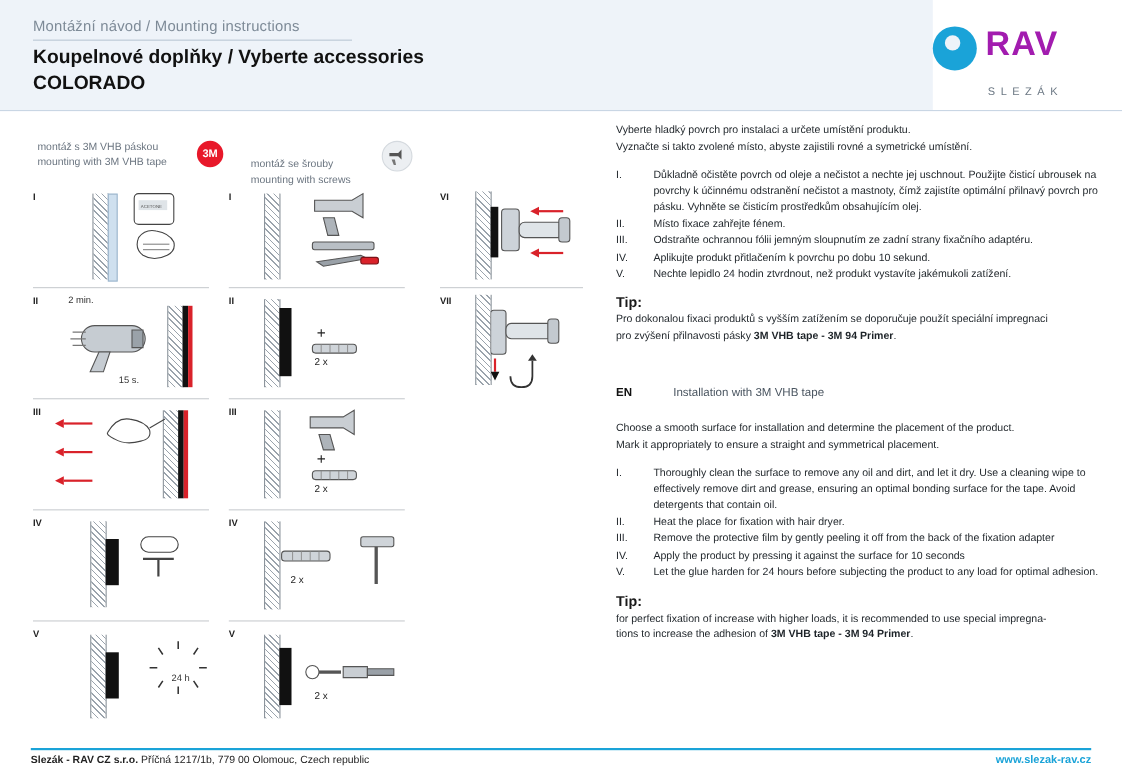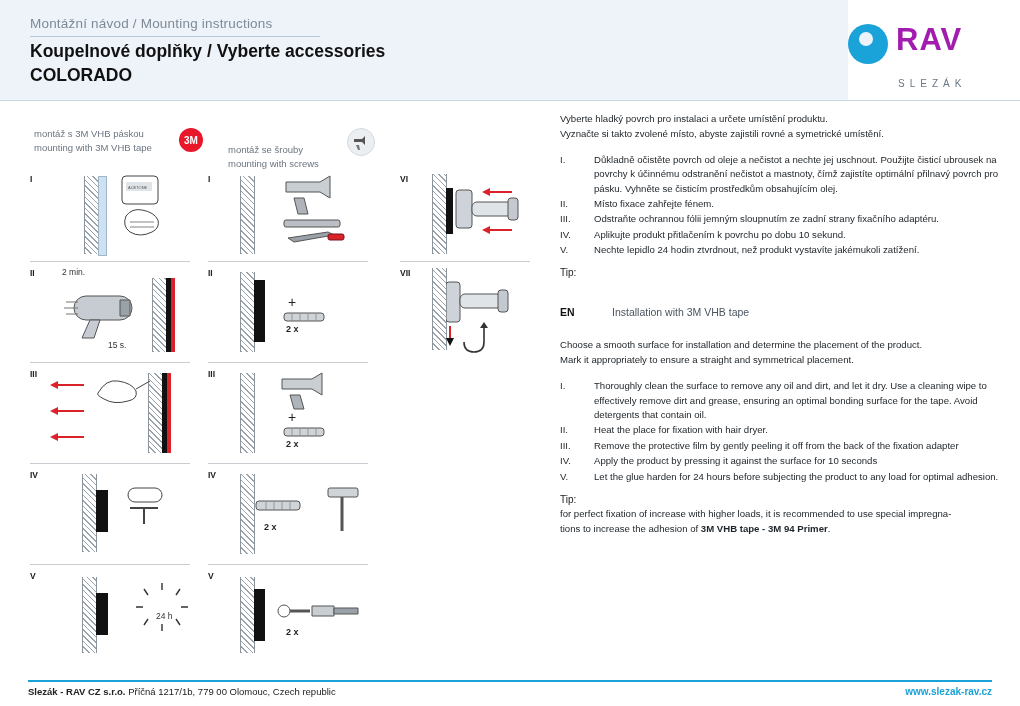--- a/index.html
+++ b/index.html
@@ -96,41 +96,41 @@
   .tape{position:absolute;background:#111;}
   .tapered{position:absolute;background:#d9222a;}
   .arrow-l{
     position:absolute;width:0;height:0;
     border-top:4px solid transparent;border-bottom:4px solid transparent;
     border-right:8px solid #d9222a;
   }
   .arrline{position:absolute;height:2px;background:#d9222a;}
   .lbl{position:absolute;font-size:8.5px;color:#333;}
   .plus{position:absolute;font-size:14px;color:#222;}
-  .x2{position:absolute;font-size:9px;color:#222;font-weight:bold;}
+  .x2{position:absolute;font-size:9px;color:#222;}
 
   
   .right{
     position:absolute;left:560px;top:112px;width:440px;
   }
   .langrow{position:relative;height:18px;margin-bottom:14px;}
   .langcode{
     position:absolute;left:0;top:0;font-size:10.5px;font-weight:bold;color:#111;
   }
   .langtitle{
     position:absolute;left:52px;top:0;font-size:10.5px;color:#4a5560;
   }
   .para{font-size:9.6px;line-height:1.55;color:#1d2328;margin:0 0 11px 0;}
   ol.steps{margin:0 0 10px 0;padding:0;list-style:none;}
   ol.steps li{
     position:relative;font-size:9.6px;line-height:1.5;color:#1d2328;
     padding-left:34px;margin-bottom:1px;
   }
   ol.steps li .rom{position:absolute;left:0;top:0;width:26px;text-align:left;}
-  .tiphead{font-size:10px;font-weight:normal;margin:6px 0 2px 0;}
+  .tiphead{font-size:13px;font-weight:bold;margin:6px 0 2px 0;}
   b{font-weight:bold;}
 
   
   .footer{
     position:absolute;left:0;bottom:0;width:1020px;height:26px;
   }
   .footrule{position:absolute;left:28px;top:0;width:964px;height:1.5px;background:#1aa3d8;}
   .footleft{position:absolute;left:28px;top:6px;font-size:9.5px;color:#222;}
   .footleft b{font-weight:bold;}
   .footright{position:absolute;right:28px;top:6px;font-size:10px;color:#1aa3d8;font-weight:bold;}
@@ -377,20 +377,24 @@
       <span>Vyznačte si takto zvolené místo, abyste zajistili rovné a symetrické umístění.</span>
     </p>
     <ol class="steps">
       <li><span class="rom">I.</span><span>Důkladně očistěte povrch od oleje a nečistot a nechte jej uschnout. Použijte čisticí ubrousek na povrchy k účinnému odstranění nečistot a mastnoty, čímž zajistíte optimální přilnavý povrch pro pásku. Vyhněte se čisticím prostředkům obsahujícím olej.</span></li>
       <li><span class="rom">II.</span><span>Místo fixace zahřejte fénem.</span></li>
       <li><span class="rom">III.</span><span>Odstraňte ochrannou fólii jemným sloupnutím ze zadní strany fixačního adaptéru.</span></li>
       <li><span class="rom">IV.</span><span>Aplikujte produkt přitlačením k povrchu po dobu 10 sekund.</span></li>
       <li><span class="rom">V.</span><span>Nechte lepidlo 24 hodin ztvrdnout, než produkt vystavíte jakémukoli zatížení.</span></li>
     </ol>
     <div class="tiphead">Tip:</div>
+    <p class="para">
+      <span>Pro dokonalou fixaci produktů s vyšším zatížením se doporučuje použít speciální impregnaci</span><br>
+      <span>pro zvýšení přilnavosti pásky </span><b>3M VHB tape - 3M 94 Primer</b><span>.</span>
+    </p>
 
     <div style="height:26px;"></div>
 
     <div class="langrow">
       <span class="langcode">EN</span>
       <span class="langtitle">Installation with 3M VHB tape</span>
     </div>
     <p class="para">
       <span>Choose a smooth surface for installation and determine the placement of the product.</span><br>
       <span>Mark it appropriately to ensure a straight and symmetrical placement.</span>

